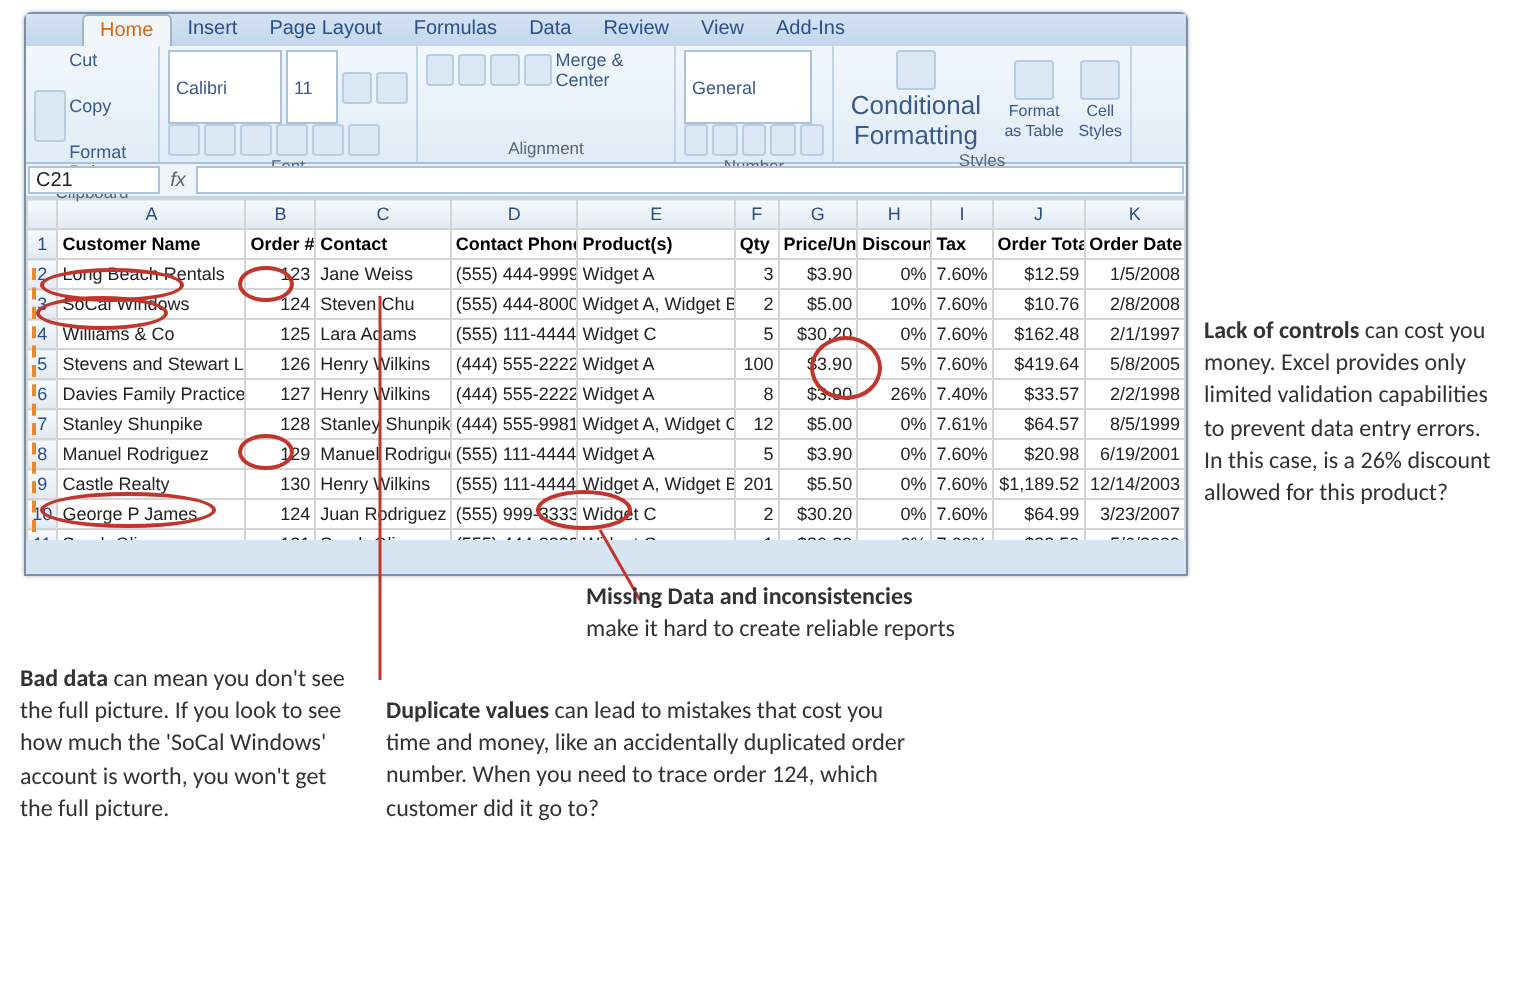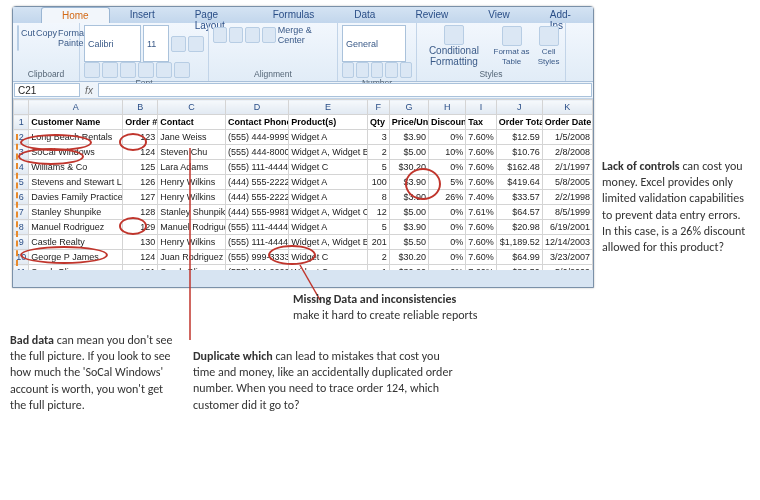--- a/index.html
+++ b/index.html
@@ -1,21 +1,21 @@
 <!DOCTYPE html>
 <html><head>
 <meta charset="utf-8">
 <style>
   body{margin:0;font-family:"Segoe UI",Tahoma,sans-serif;font-size:11px;color:#222;background:#fff;width:760px;height:500px;position:relative;overflow:hidden}
   .win{position:absolute;left:12px;top:6px;width:580px;height:280px;border:1px solid #7a90a8;border-radius:4px 4px 0 0;box-shadow:0 0 2px rgba(0,0,0,.3);background:#d7e4f2;}
   .titlebar{height:18px;background:linear-gradient(#dbe9f7,#b8d1ec);border-radius:4px 4px 0 0;display:flex;align-items:center;font-size:10px;color:#333}
   .titlebar .orb{width:18px;height:18px;background:radial-gradient(circle at 35% 35%,#fff,#2a63ae);border-radius:50%;margin:0 4px}
   .titlebar .doc{margin:0 auto}
   .tabs{height:16px;background:linear-gradient(#d4e3f3,#c2d6ec);display:flex;padding-left:28px;font-size:10px}
-  .tabs span{padding:2px 20px;color:#2a4e87}
+  .tabs span{padding:2px 8px;color:#2a4e87}
   .tabs span.active{background:#f2f6fb;border:1px solid #9bb6d3;border-bottom:none;border-radius:3px 3px 0 0;color:#d36a17}
   .ribbon{height:58px;background:linear-gradient(#f2f7fd,#e1ecf7);border-bottom:1px solid #a9c0da;display:flex;font-size:9px;color:#3a5a88}
   .grp{border-right:1px solid #c2d4e8;padding:2px 4px;display:flex;flex-direction:column;justify-content:space-between}
   .grp-title{text-align:center;color:#567;font-size:8.5px}
   .btnrow{display:flex;gap:2px;align-items:center}
   .ico{width:14px;height:14px;background:#dbe7f4;border:1px solid #b7cde4;border-radius:2px}
   .sel{border:1px solid #aac2db;background:#fff;padding:11px 3px;height:13px;display:inline-flex;align-items:center;font-size:9px}
   .grid-area{background:#fff;height:calc(100% - 18px - 16px - 58px);overflow:hidden}
   .namebox{display:flex;border-bottom:1px solid #c2d4e8;background:#eef4fa;font-size:10px;height:16px;align-items:stretch}
   .namebox .nb{width:58px;border:1px solid #aac2db;background:#fff;margin:1px;display:flex;align-items:center;padding:0 3px}
@@ -44,21 +44,21 @@
     <span>Formulas</span>
     <span>Data</span>
     <span>Review</span>
     <span>View</span>
     <span>Add-Ins</span>
   </div>
   <div class="ribbon">
     <div class="grp" style="width:58px">
       <div class="btnrow">
           <div class="ico" style="width:20px;height:24px"></div>
-        <div style="display:flex;gap:1px">
+        <div style="display:flex;flex-direction:column;gap:13px">
           <span>Cut</span>
           <span>Copy</span>
           <span>Format Painter</span>
         </div>
         </div>
       <div class="grp-title">Clipboard</div>
     </div>
     <div class="grp" style="width:120px">
       <div class="btnrow">
         <span class="sel" style="width:50px">Calibri</span>
@@ -94,21 +94,21 @@
         <div class="ico"></div>
         <div class="ico"></div>
         <div class="ico"></div>
         <div class="ico"></div>
         <div class="ico"></div>
       </div>
       <div class="grp-title">Number</div>
     </div>
     <div class="grp" style="width:140px">
       <div class="btnrow" style="gap:6px">
-        <div style="text-align:center"><div class="ico" style="width:18px;height:18px;margin:0 auto"></div><span style="font-size:10px">Conditional Formatting</span></div>
+        <div style="text-align:center"><div class="ico" style="width:18px;height:18px;margin:0 auto"></div><span style="font-size:13px">Conditional Formatting</span></div>
         <div style="text-align:center"><div class="ico" style="width:18px;height:18px;margin:0 auto"></div><span style="font-size:8px">Format as Table</span></div>
         <div style="text-align:center"><div class="ico" style="width:18px;height:18px;margin:0 auto"></div><span style="font-size:8px">Cell Styles</span></div>
       </div>
       <div class="grp-title">Styles</div>
     </div>
   </div>
   <div class="grid-area">
     <div class="namebox">
       <div class="nb">C21</div>
       <div class="fx">fx</div>
@@ -316,20 +316,20 @@
 
 <svg class="lines" width="760" height="500">
   <line x1="190" y1="148" x2="190" y2="340" stroke="#c0352c" stroke-width="1.5"></line>
   <line x1="300" y1="265" x2="320" y2="300" stroke="#c0352c" stroke-width="1.5"></line>
 </svg>
 
 <div class="callout" style="left:10px;top:332px;width:165px">
   <b>Bad data</b><span> can mean you don't see the full picture. If you look to see how much the 'SoCal Windows' account is worth, you won't get the full picture.</span>
 </div>
 <div class="callout" style="left:193px;top:348px;width:265px">
-  <b>Duplicate which</b><span> can lead to mistakes that cost you time and money, like an accidentally duplicated order number. When you need to trace order 124, which customer did it go to?</span>
+  <b>Duplicate values</b><span> can lead to mistakes that cost you time and money, like an accidentally duplicated order number. When you need to trace order 124, which customer did it go to?</span>
 </div>
 <div class="callout" style="left:293px;top:291px;width:250px">
   <b>Missing Data and inconsistencies</b><br><span>make it hard to create reliable reports</span>
 </div>
 <div class="callout" style="left:602px;top:158px;width:148px">
   <b>Lack of controls</b><span> can cost you money.  Excel provides only limited validation capabilities to prevent data entry errors.  In this case, is a 26% discount allowed for this product?</span>
 </div>
 
 </body></html>

